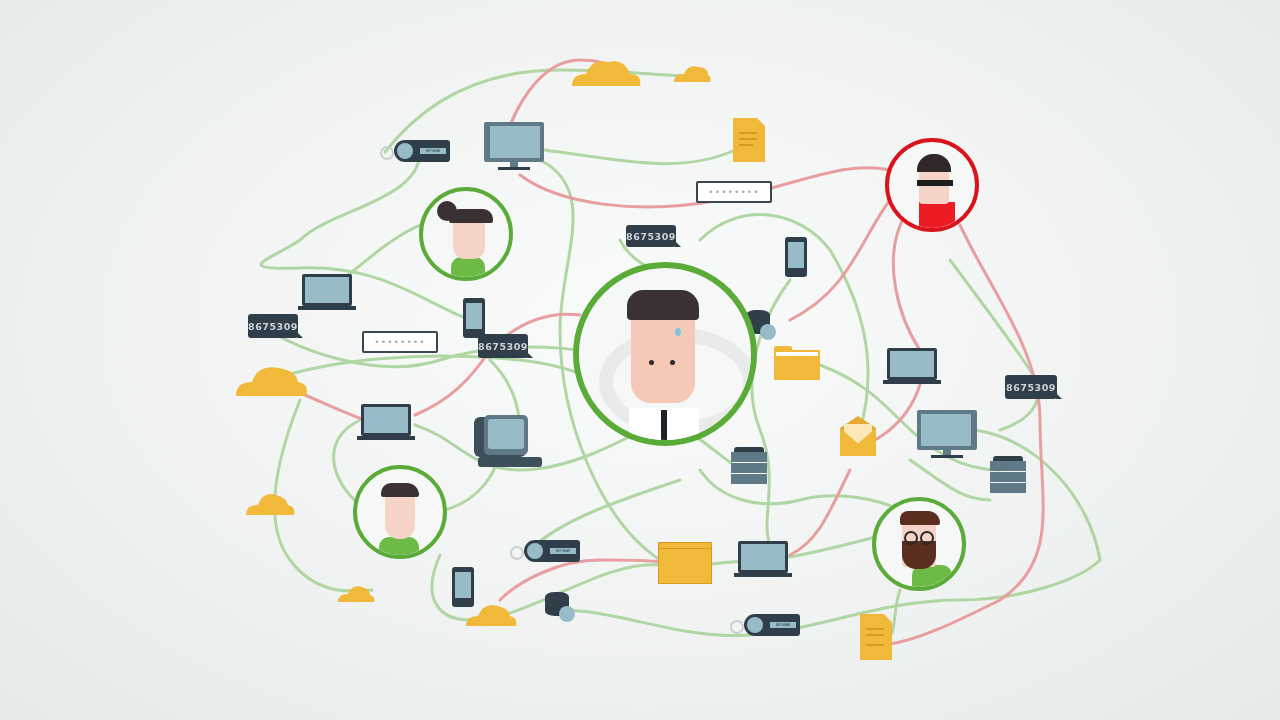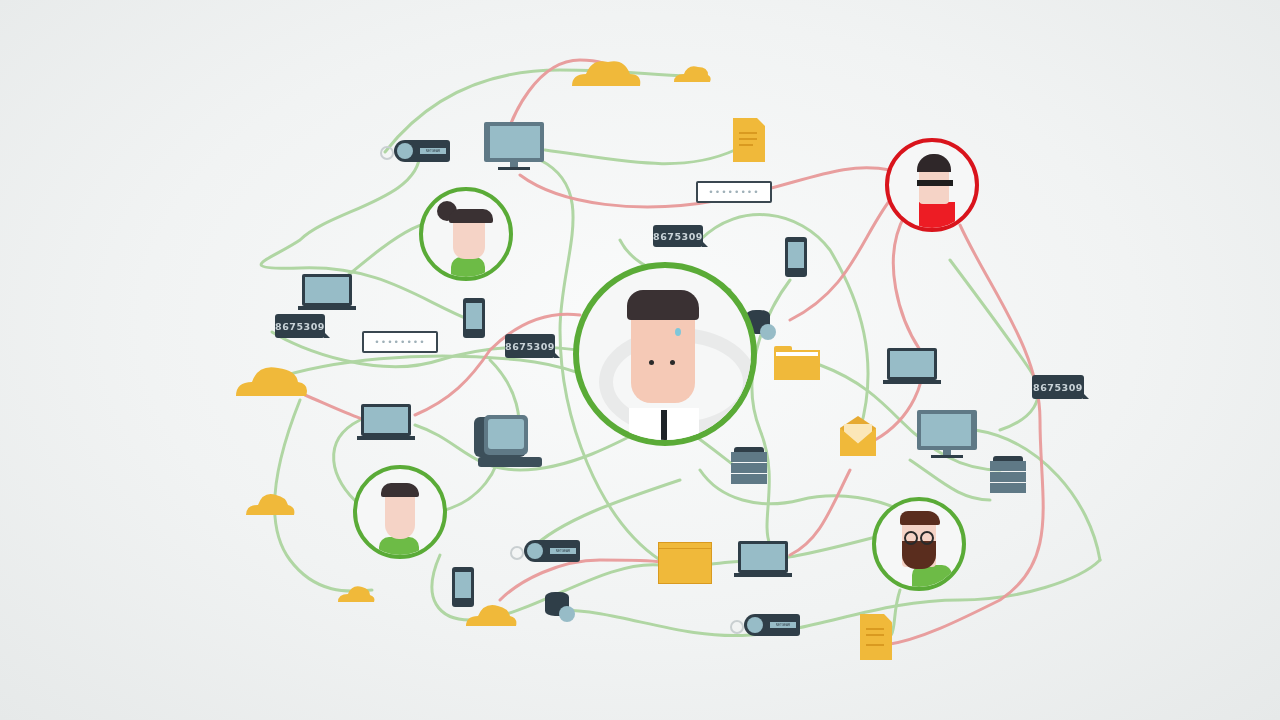--- a/index.html
+++ b/index.html
@@ -1,21 +1,21 @@
 <!DOCTYPE html>
 <html><head>
 <meta charset="utf-8">
 <style>
   html,body{margin:0;padding:0;}
   body{width:1280px;height:720px;overflow:hidden;position:relative;
     background:radial-gradient(ellipse at 50% 45%, #fafbfb 0%, #f1f3f3 55%, #e6e9e9 100%);
     font-family:"Liberation Sans", sans-serif;}
   #scene{position:absolute;left:0;top:0;width:1280px;height:720px;}
   .abs{position:absolute;}
-  .bubble{position:absolute;background:#2f3e48;color:#c9d3d8;font-family:"DejaVu Sans", sans-serif;font-weight:bold;font-size:9.5px;letter-spacing:0.5px;border-radius:3px;display:flex;align-items:center;justify-content:center;margin-left:27px;}
+  .bubble{position:absolute;background:#2f3e48;color:#c9d3d8;font-family:"DejaVu Sans", sans-serif;font-weight:bold;font-size:9.5px;letter-spacing:0.5px;border-radius:3px;display:flex;align-items:center;justify-content:center;}
   .bubble:after{content:"";position:absolute;right:-5px;bottom:0;border-left:6px solid #2f3e48;border-top:6px solid transparent;}
   .pw{position:absolute;background:#fff;border:2px solid #3a4750;border-radius:2px;color:#9fb0b8;font-family:"DejaVu Sans Mono", monospace;font-size:9px;letter-spacing:1px;display:flex;align-items:center;justify-content:center;}
 </style>
 </head>
 <body>
 
 <svg id="scene" width="1280" height="720" viewBox="0 0 1280 720" xmlns="http://www.w3.org/2000/svg">
 
   <g fill="none" stroke="#a9d39b" stroke-width="3" stroke-linecap="round" opacity="0.9">
     <path d="M385 152 C 410 120, 460 70, 560 70 C 620 70, 650 75, 690 76"></path>

